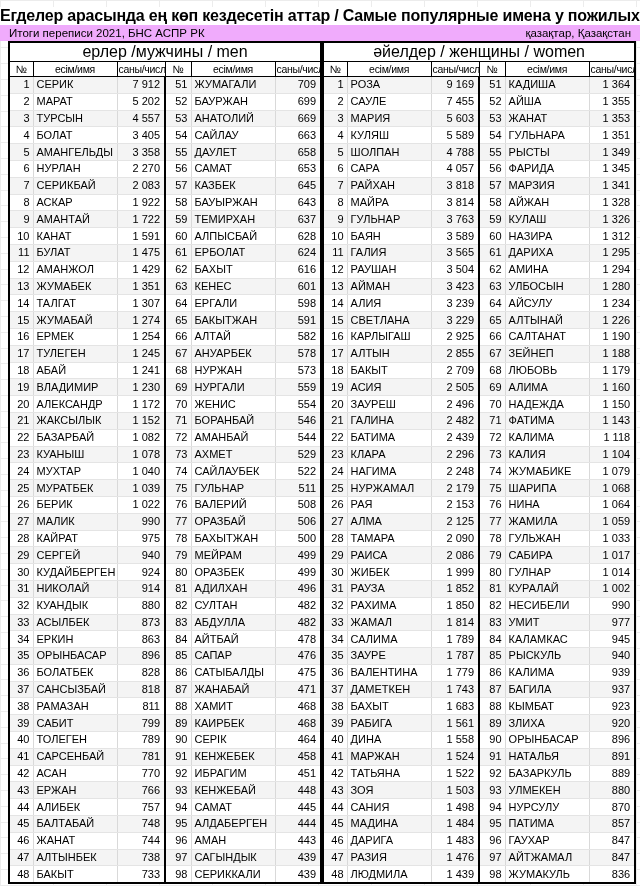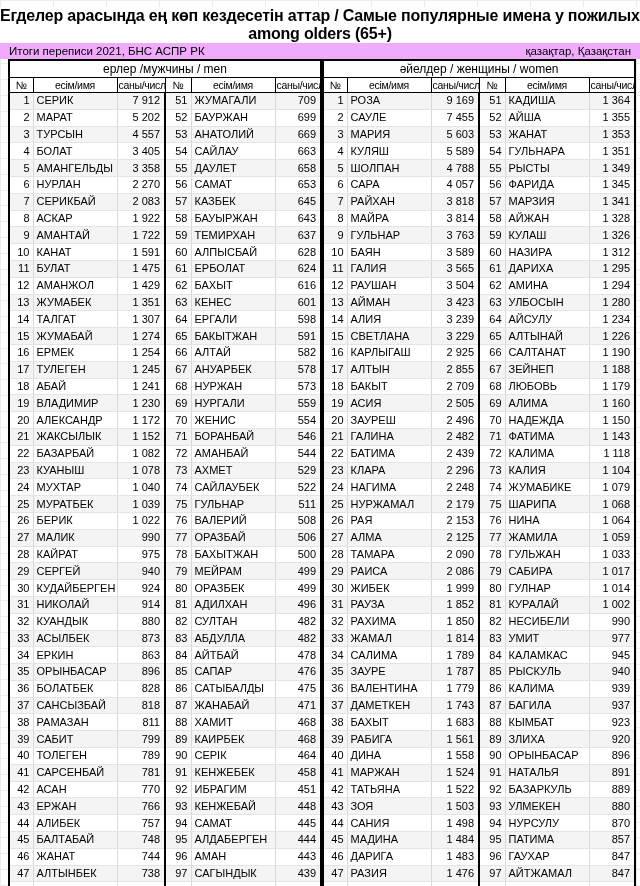--- a/index.html
+++ b/index.html
@@ -17,39 +17,38 @@
   .subtitle-row{
     background:#f0abfc;display:flex;justify-content:space-between;align-items:flex-end;
     font-size:11.5px;line-height:14px;padding:0 9px 1px 9px;height:15px;
   }
   .tables{display:flex;margin:0 7px 0 8px;background:#fff;}
   table{
     border-collapse:collapse;table-layout:fixed;width:50%;
     border:2px solid #000;background:#fff;
   }
   th{font-weight:normal;text-align:center;overflow:hidden;white-space:nowrap;}
-  th.group{height:16px;font-size:12px;border:1px solid #000;padding:0;}
+  th.group{height:16px;font-size:16px;border:1px solid #000;padding:0;}
   tr.cols th{height:14px;font-size:10.5px;letter-spacing:-0.3px;border:1px solid #000;padding:0 1px;}
   td{
     height:15.8px;font-size:11px;line-height:1;padding:0 3px;
     overflow:hidden;white-space:nowrap;
     border-right:1px solid #d9d9d9;border-bottom:1px solid #e4e4e4;
   }
   td.rank{text-align:right;padding:0 3px 0 1px;}
   td.name{text-align:left;}
   td.count{text-align:right;border-right:2px solid #000;padding-right:4px;}
   tbody tr:nth-child(odd) td{background:#f4f4f4;}
   tbody tr:last-child td{border-bottom:none;}
 </style>
 </head>
 <body>
 
 <div class="title-block">
   <div>Егделер арасында ең көп кездесетін аттар / Самые популярные имена у пожилых / Most popular names</div>
-  <div>among olders (65+)</div>
 </div>
 
 <div class="subtitle-row">
   <span>Итоги переписи 2021, БНС АСПР РК</span>
   <span>қазақтар, Қазақстан</span>
 </div>
 
 <div class="tables">
 
   <table>

